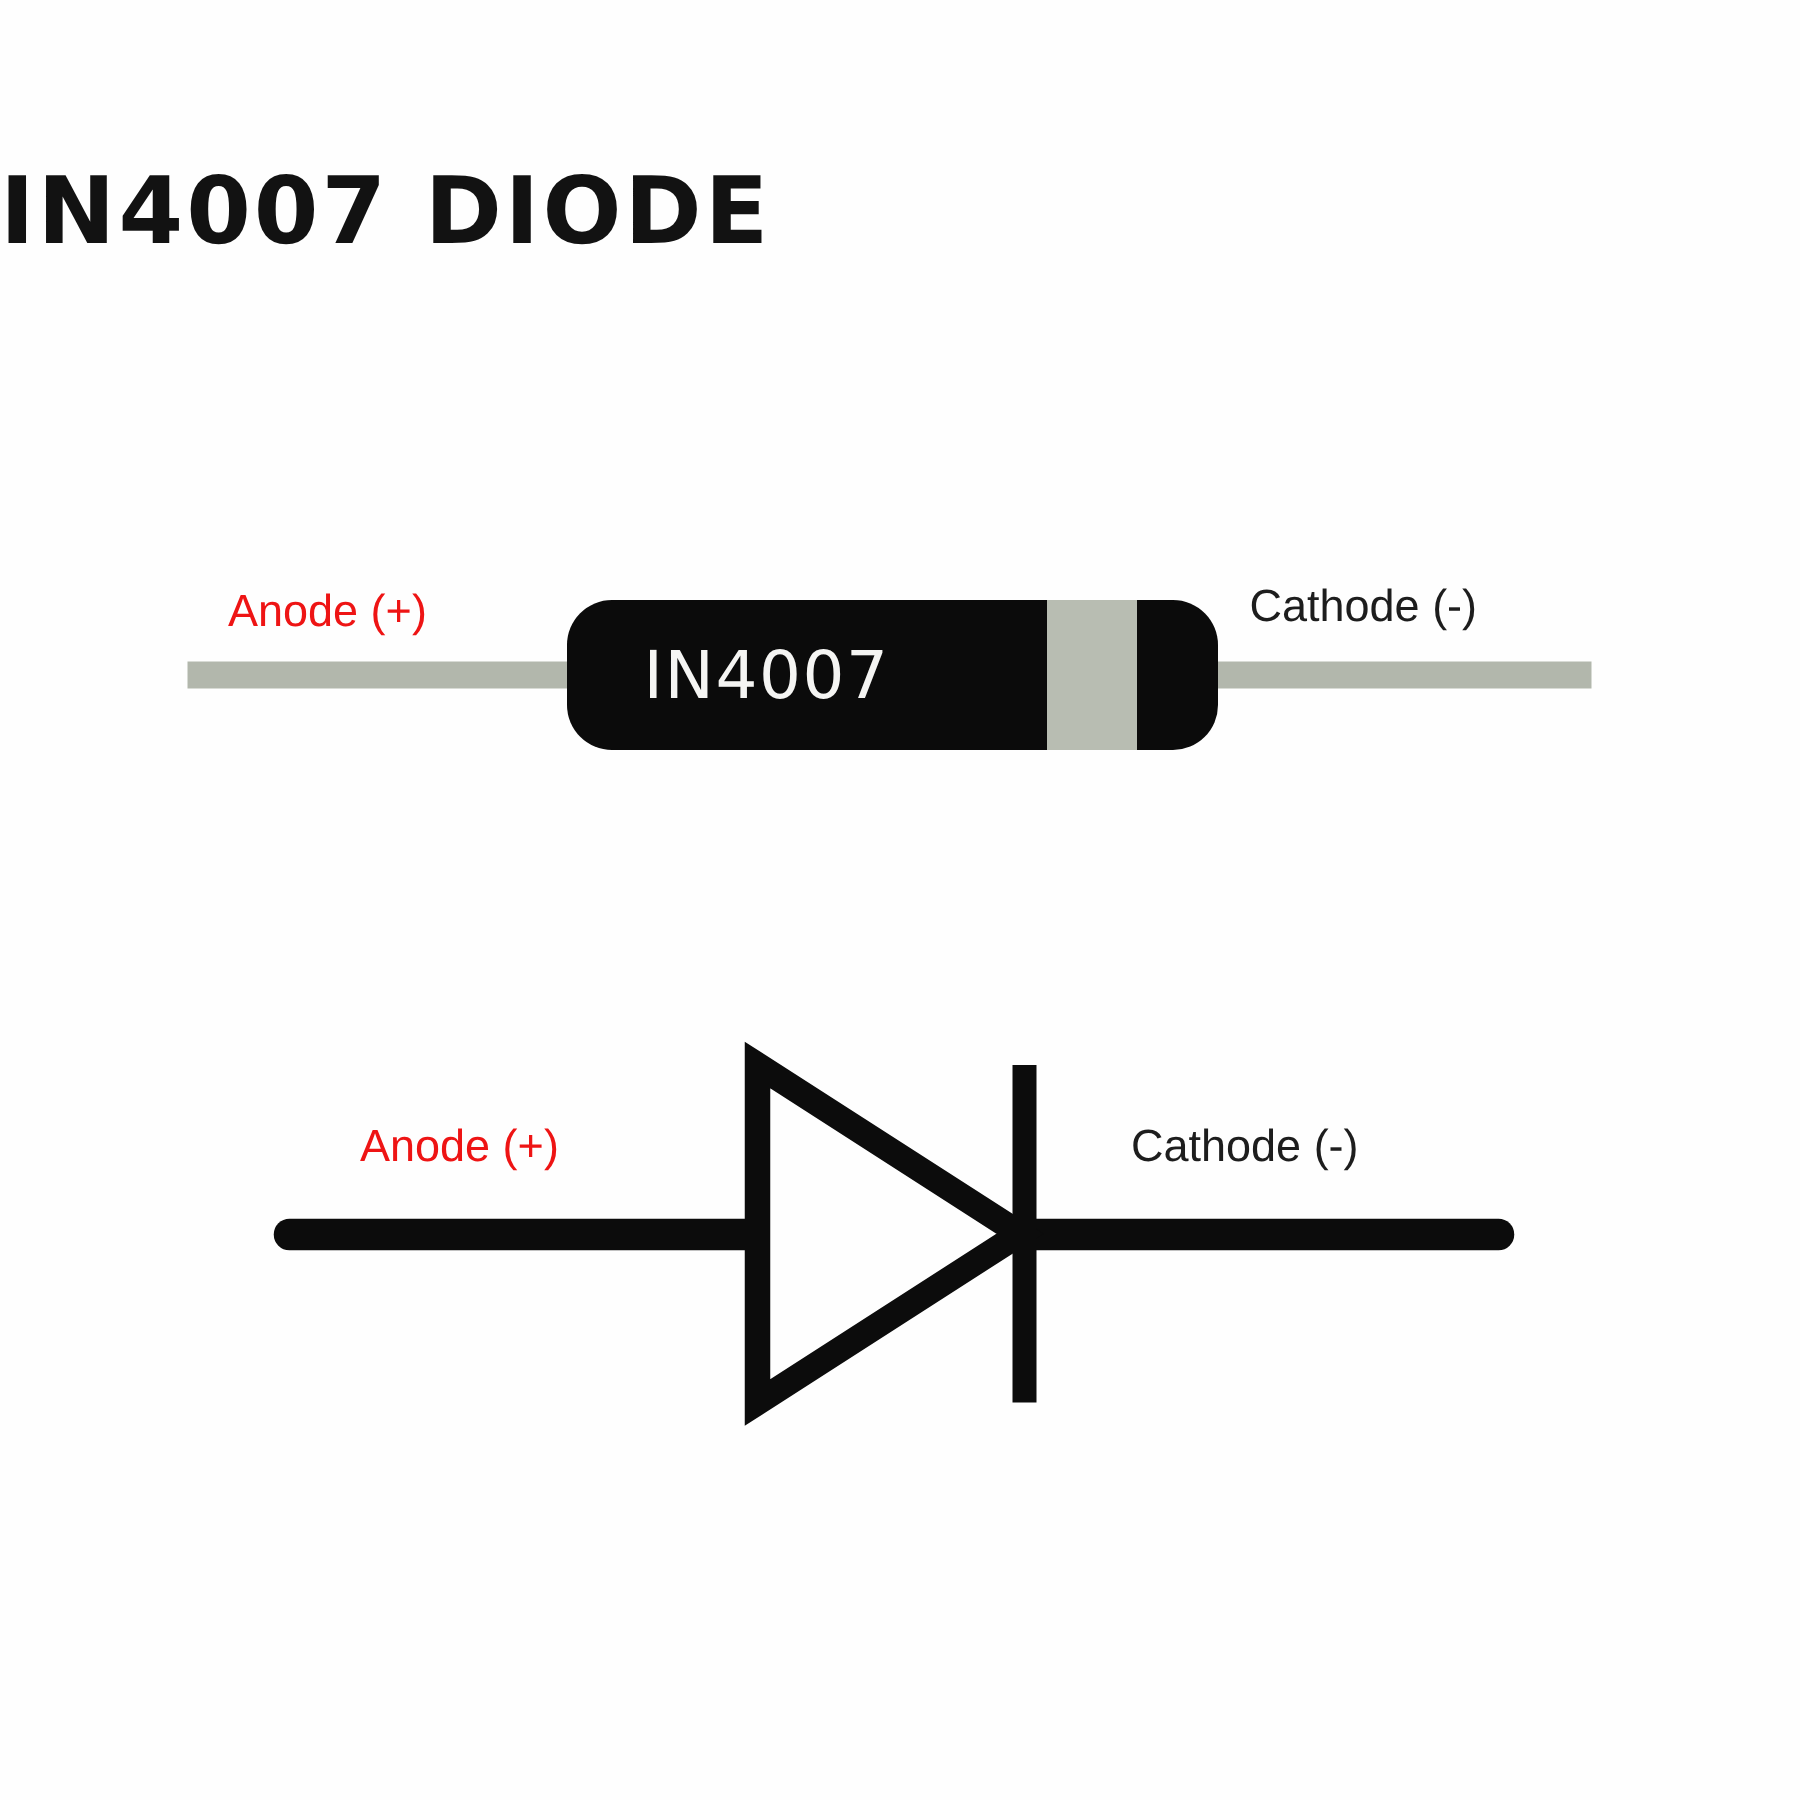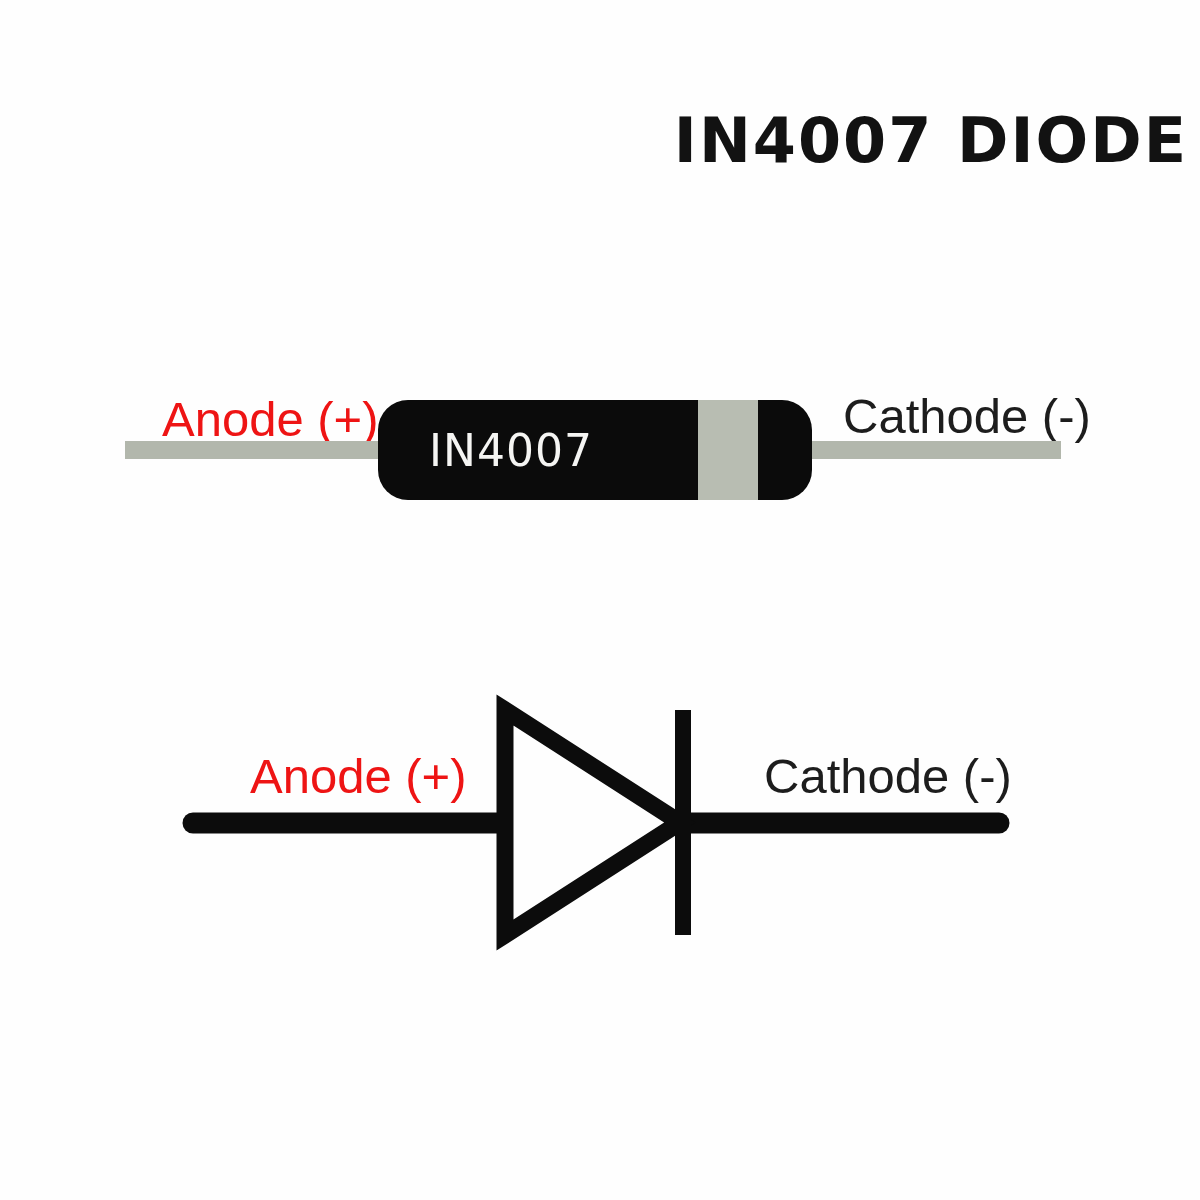--- a/index.html
+++ b/index.html
@@ -13,21 +13,21 @@
     height: 1200px;
     background: #fefefe;
     overflow: hidden;
     font-family: "Liberation Sans", sans-serif;
   }
   .title {
     position: absolute;
     top: 104px;
     left: 0;
     right: 12px;
-    text-align: right;
+    text-align: left;
     font-family: "DejaVu Sans", sans-serif;
     font-weight: 800;
     font-size: 62px;
     letter-spacing: 2px;
     color: #121212;
     white-space: nowrap;
   }
   
   .lead {
     position: absolute;
@@ -65,24 +65,23 @@
     align-items: center;
     justify-content: center;
     color: #f5f5f3;
     font-family: "DejaVu Sans", sans-serif;
     font-weight: normal;
     font-size: 44px;
     letter-spacing: 1px;
   }
   .pin-label {
     position: absolute;
-    font-size: 49px;
+    font-size: 30px;
     white-space: nowrap;
     color: #1d1d1d;
-    margin-left: 10px;
   }
   .pin-label.red { color: #ee1414; }
   .lbl-anode-1    { left: 152px; top: 391px; }
   .lbl-cathode-1  { left: 833px; top: 388px; }
   .lbl-anode-2    { left: 240px; top: 748px; }
   .lbl-cathode-2  { left: 754px; top: 748px; }
   
   .symbol-svg {
     position: absolute;
     left: 180px;

